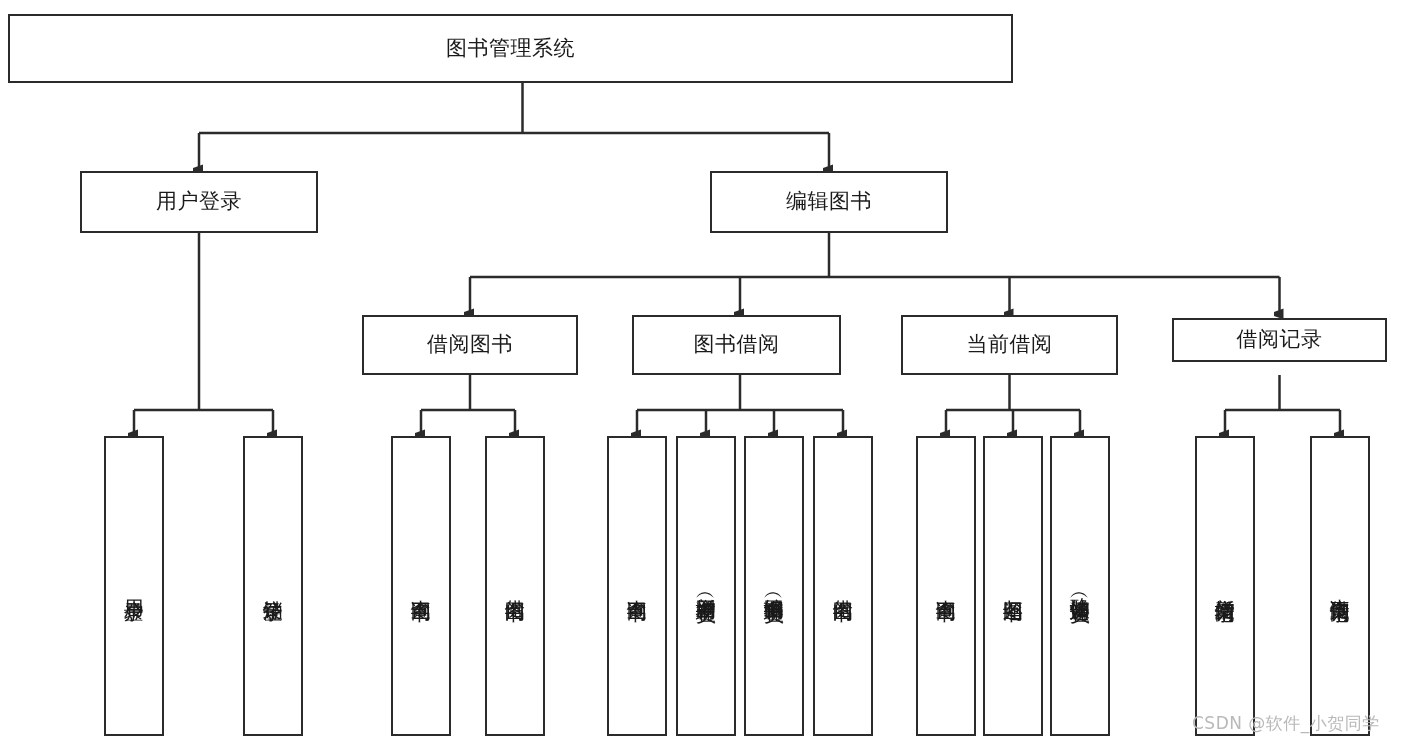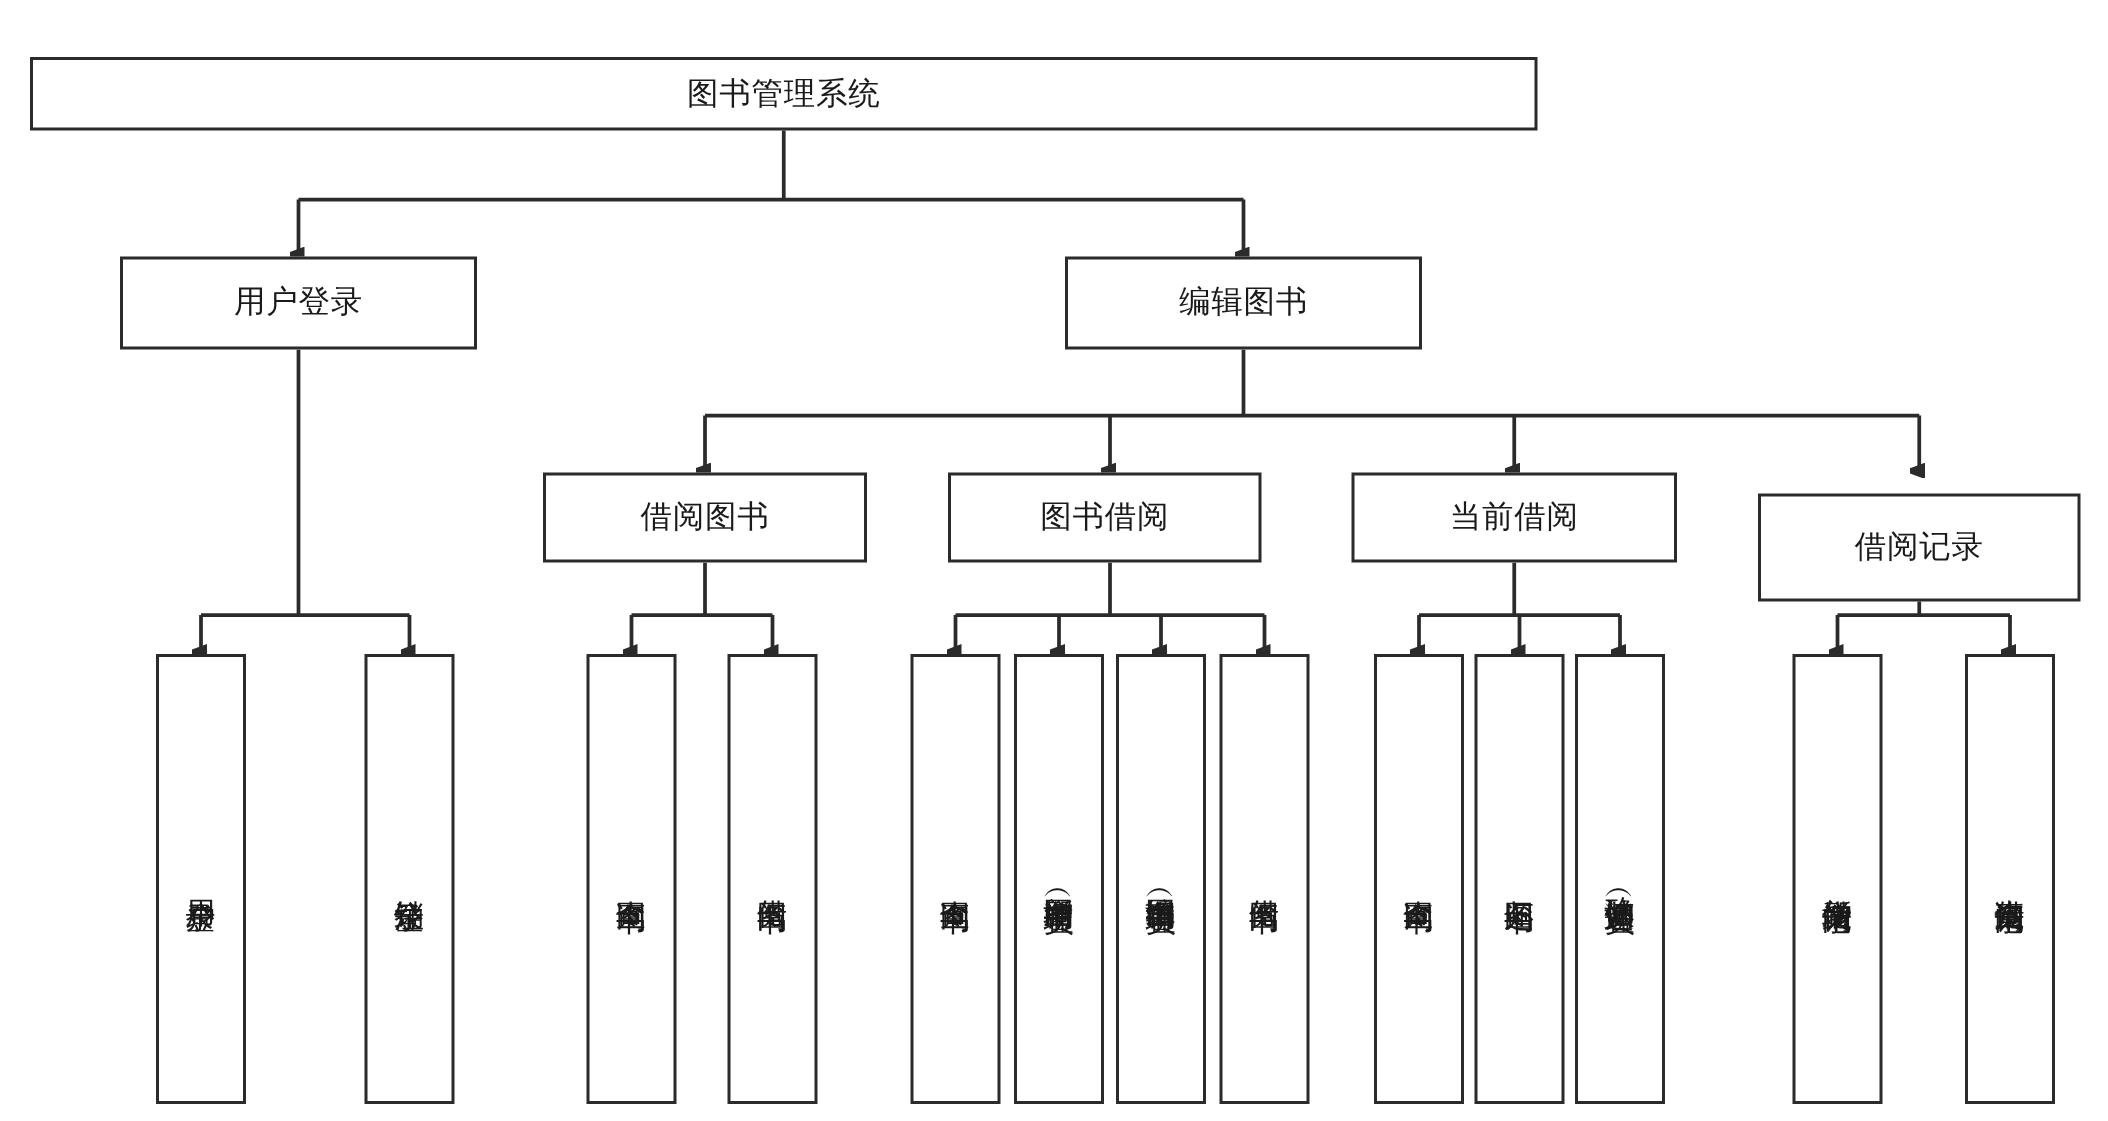--- a/index.html
+++ b/index.html
@@ -102,39 +102,39 @@
         <line x1="1013" y1="410" x2="1013" y2="435" stroke="#2b2b2b" stroke-width="2.5" marker-end="url(#arrowhead)"></line>
         <line x1="1080" y1="410" x2="1080" y2="435" stroke="#2b2b2b" stroke-width="2.5" marker-end="url(#arrowhead)"></line>
         <line x1="1279.5" y1="375" x2="1279.5" y2="410" stroke="#2b2b2b" stroke-width="2.5"></line>
         <line x1="1225" y1="410" x2="1340" y2="410" stroke="#2b2b2b" stroke-width="2.5"></line>
         <line x1="1225" y1="410" x2="1225" y2="435" stroke="#2b2b2b" stroke-width="2.5" marker-end="url(#arrowhead)"></line>
         <line x1="1340" y1="410" x2="1340" y2="435" stroke="#2b2b2b" stroke-width="2.5" marker-end="url(#arrowhead)"></line>
       </g>
   </svg>
 
   <div id="nodes-layer">
-      <div class="node-box" style="left: 20px; top: 14px; width: 1005px; height: 49px; margin-top: 24px;">
+      <div class="node-box" style="left: 8px; top: 14px; width: 1005px; height: 69px;">
         <span class="node-label">图书管理系统</span>
       </div>
       <div class="node-box" style="left: 80px; top: 171px; width: 238px; height: 62px;">
         <span class="node-label">用户登录</span>
       </div>
       <div class="node-box" style="left: 710px; top: 171px; width: 238px; height: 62px;">
         <span class="node-label">编辑图书</span>
       </div>
       <div class="node-box" style="left: 362px; top: 315px; width: 216px; height: 60px;">
         <span class="node-label">借阅图书</span>
       </div>
       <div class="node-box" style="left: 632px; top: 315px; width: 209px; height: 60px;">
         <span class="node-label">图书借阅</span>
       </div>
       <div class="node-box" style="left: 901px; top: 315px; width: 217px; height: 60px;">
         <span class="node-label">当前借阅</span>
       </div>
-      <div class="node-box" style="left: 1172px; top: 329px; width: 215px; height: 72px; font-family: Liberation Serif, serif;">
+      <div class="node-box" style="left: 1172px; top: 318px; width: 215px; height: 44px; font-family: Liberation Serif, serif;">
         <span class="node-label">借阅记录</span>
       </div>
       <div class="node-box vertical" style="left: 104px; top: 436px; width: 60px; height: 300px;">
         <span class="node-label">用户登录</span>
       </div>
       <div class="node-box vertical" style="left: 243px; top: 436px; width: 60px; height: 300px;">
         <span class="node-label">注销登录</span>
       </div>
       <div class="node-box vertical" style="left: 391px; top: 436px; width: 60px; height: 300px;">
         <span class="node-label">查询图书</span>
@@ -164,13 +164,14 @@
         <span class="node-label">确认归还（管理员）</span>
       </div>
       <div class="node-box vertical" style="left: 1195px; top: 436px; width: 60px; height: 300px;">
         <span class="node-label">新增借阅记录</span>
       </div>
       <div class="node-box vertical" style="left: 1310px; top: 436px; width: 60px; height: 300px;">
         <span class="node-label">查询借阅记录</span>
       </div>
     </div>
 
+  <div class="watermark" style="left:1192px; top:712px;">CSDN @软件_小贺同学</div>
 </div>
 
 </body></html>

